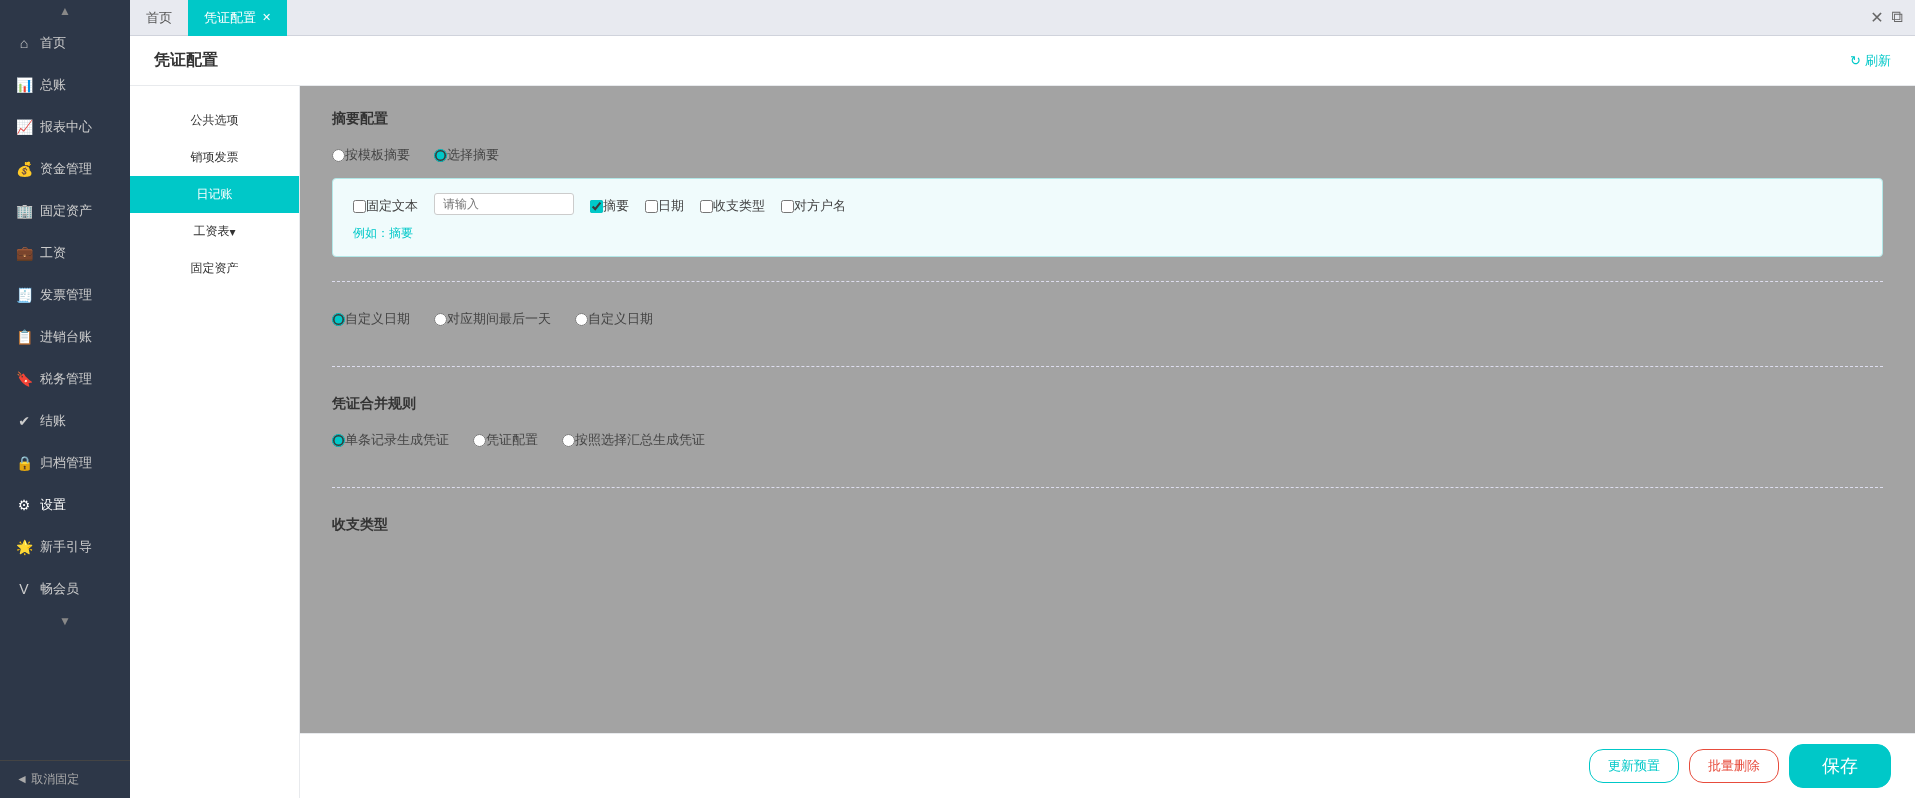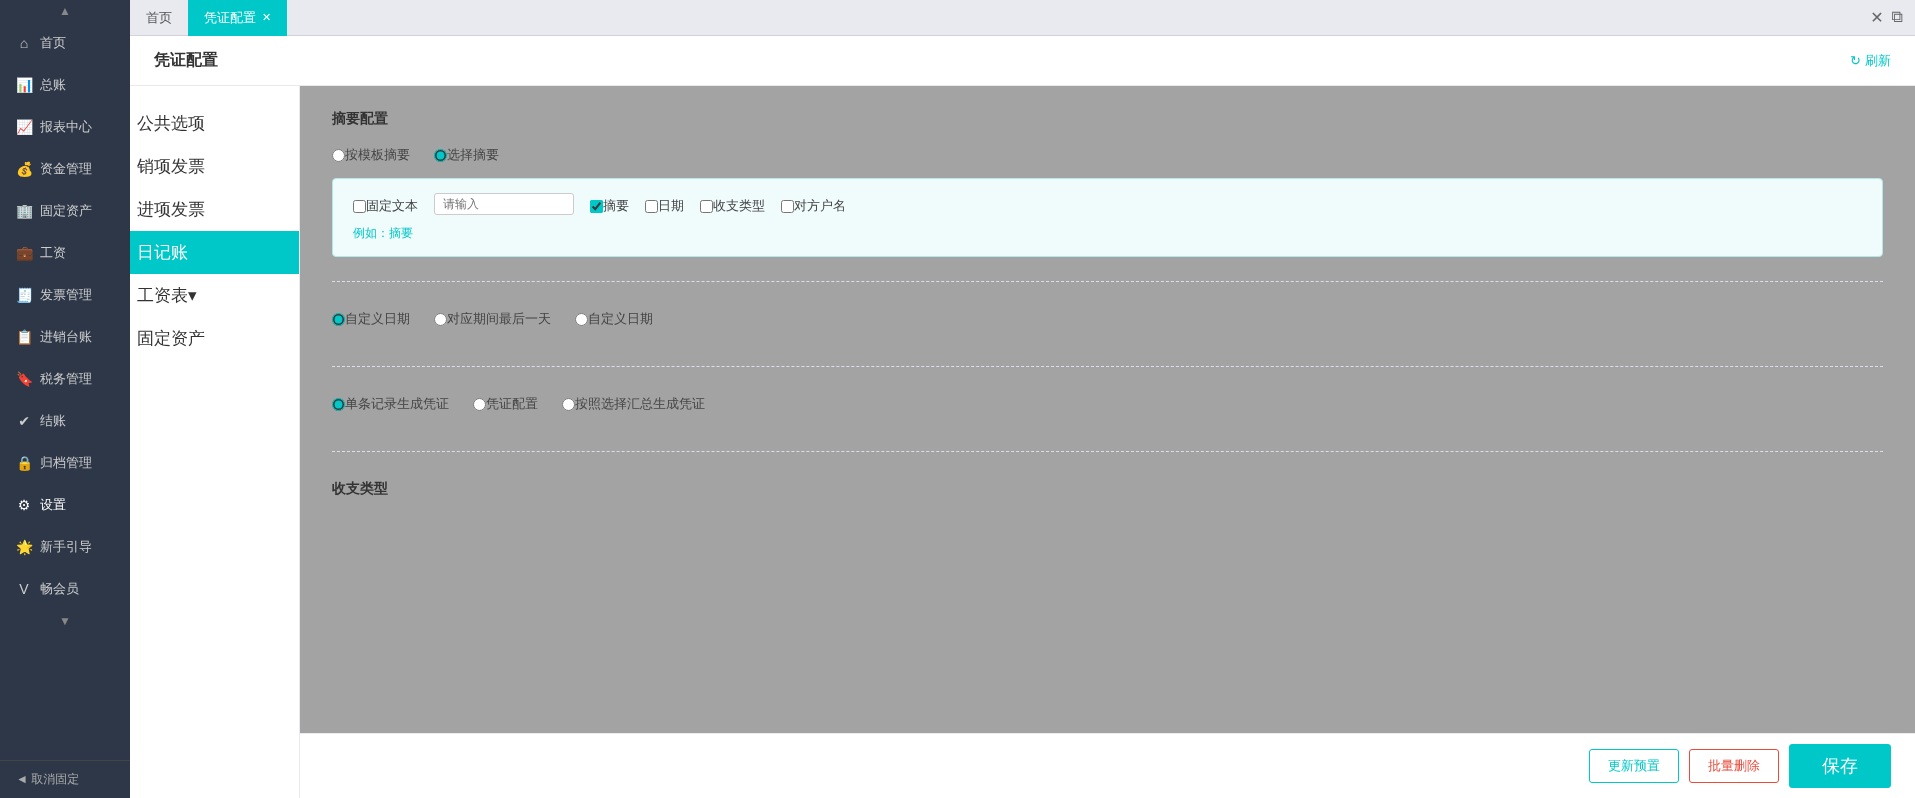--- a/index.html
+++ b/index.html
@@ -124,24 +124,24 @@
       width: 170px;
       background: #fff;
       border-right: 1px solid #e8eaed;
       padding: 16px 0;
       flex-shrink: 0;
     }
     .left-nav-item {
       padding: 10px 7px;
       cursor: pointer;
       color: #333;
-      font-size: 17px;
-      display: flex;
-      align-items: center;
-      justify-content: flex-start;
+      font-size: 12px;
+      display: flex;
+      align-items: center;
+      justify-content: center;
     }
     .left-nav-item.active { background: #00c8c8; color: #fff; }
 
     
     .right-content {
       flex: 1;
       overflow-y: auto;
       background: #a3a3a3;
       padding: 24px 32px;
       position: relative;
@@ -213,21 +213,21 @@
       border-top: 1px solid #e8eaed;
       padding: 10px 24px;
       display: flex;
       justify-content: flex-end;
       align-items: center;
       gap: 10px;
       flex-shrink: 0;
     }
     .btn {
       padding: 7px 18px;
-      border-radius: 3px;
+      border-radius: 14px;
       cursor: pointer;
       font-size: 13px;
       border: 1px solid transparent;
       font-family: Liberation Serif, serif;
     }
     .btn-outline-cyan {
       background: #fff;
       border-color: #00c8c8;
       color: #00c8c8;
     }
@@ -347,23 +347,20 @@
     </div>
 
     <div class="body-layout">
 
       <div class="left-nav">
         <div class="left-nav-item">
           <span>公共选项</span>
         </div>
         <div class="left-nav-item">
           <span>销项发票</span>
-        </div>
-        <div class="left-nav-item">
-          <span>进项发票</span>
         </div>
         <div class="left-nav-item active">
           <span>日记账</span>
         </div>
         <div class="left-nav-item">
           <span>工资表</span>
           <span>▾</span>
         </div>
         <div class="left-nav-item">
           <span>固定资产</span>
@@ -426,20 +423,21 @@
                 <span>对应期间最后一天</span>
               </label>
               <label class="option-item">
                 <input type="radio" name="date-mode" style="">
                 <span>自定义日期</span>
               </label>
             </div>
           </div>
 
           <div class="section">
+            <div class="section-title">凭证合并规则</div>
             <div class="option-row">
               <label class="option-item">
                 <input type="radio" name="merge-mode" checked="" style="">
                 <span>单条记录生成凭证</span>
               </label>
               <label class="option-item">
                 <input type="radio" name="merge-mode" style="">
                 <span>凭证配置</span>
               </label>
               <label class="option-item">

